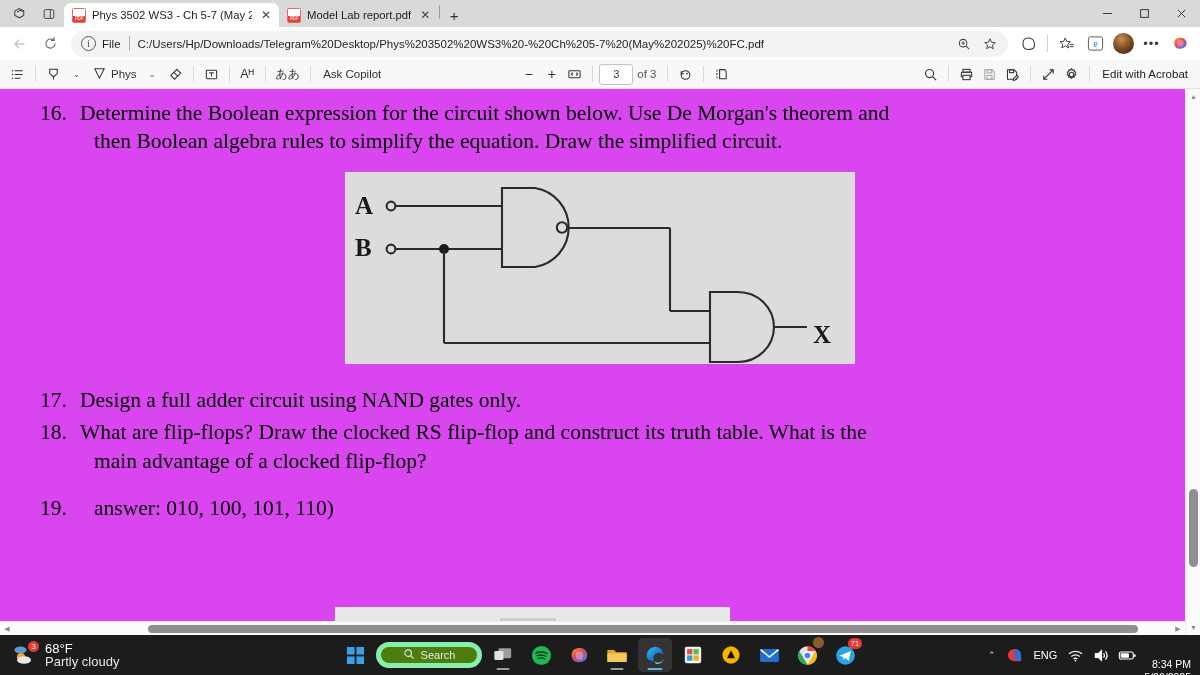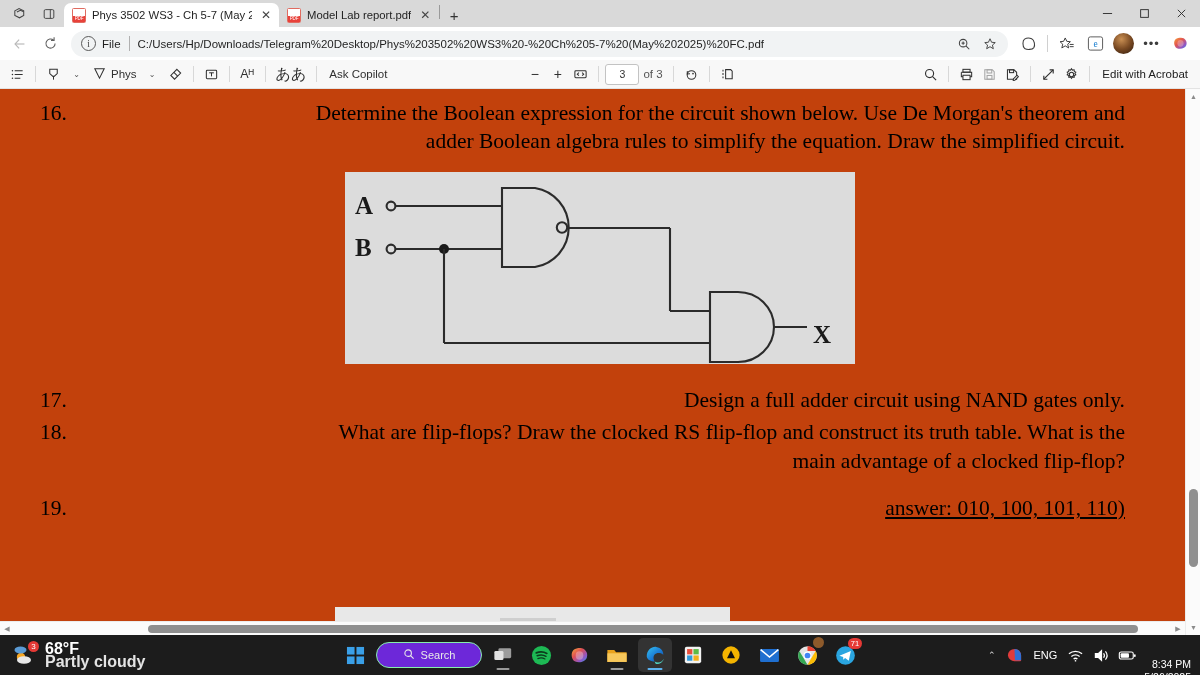--- a/index.html
+++ b/index.html
@@ -164,42 +164,42 @@
     display: flex; align-items: center; justify-content: center;
     font-size: 10.5px; color: #333;
   }
   .pdfbar-spacer { flex: 1; }
   .edit-acrobat { font-size: 11.5px; color: #202020; padding: 0 6px; }
   .caret { font-size: 8px; color: #555; }
 
   
   .docwrap {
     flex: 1;
-    background: #c2410c;
+    background: #d946ef;
     position: relative;
     overflow: hidden;
     display: flex;
   }
   .page {
     flex: 1;
     position: relative;
     padding: 10px 60px 0 40px;
     font-family: "Liberation Serif", serif;
     color: #000000;
     overflow: hidden;
   }
   .qitem {
     display: flex;
     font-size: 21.5px;
     line-height: 1.32;
     margin-bottom: 4px;
   }
   .qnum { width: 40px; flex: none; }
   .qtext { flex: 1; }
-  .q-indent { display: block; text-align: right; }
+  .q-indent { display: block; }
 
   
   .figure {
     background: #dcdcdc;
     width: 510px;
     height: 192px;
     margin: 16px 0 22px 305px;
     position: relative;
   }
 
@@ -272,47 +272,47 @@
   .weather-ico { position: relative; width: 26px; height: 26px; flex: none; }
   .w-badge {
     position: absolute; top: -1px; right: -1px;
     background: #e53935; color: #fff;
     font-size: 8px; line-height: 11px;
     min-width: 11px; height: 11px;
     border-radius: 6px;
     text-align: center;
     font-family: "Liberation Sans", sans-serif;
   }
-  .weather-text { font-size: 16px; line-height: 13px; font-weight: bold; }
+  .weather-text { font-size: 13px; line-height: 13px; }
   .weather-text .cond { color: #e4e4e4; }
   .tb-center {
     position: absolute; left: 50%; transform: translateX(-50%);
     display: flex; align-items: center; gap: 4px;
   }
   .tb-item {
     width: 34px; height: 34px;
     display: flex; align-items: center; justify-content: center;
     border-radius: 5px;
     position: relative;
   }
   .tb-item.active { background: #333333; }
   .tb-underline::after {
     content: "";
     position: absolute; bottom: 2px; left: 50%; transform: translateX(-50%);
     width: 13px; height: 2.5px; border-radius: 2px; background: #9a9a9a;
   }
   .tb-item.active.tb-underline::after { background: #5db2f0; width: 15px; }
   .searchbox {
     height: 26px; width: 106px;
-    background: #6d28d9;
+    background: #4d7c0f;
     border-radius: 14px;
     display: flex; align-items: center; justify-content: center;
     gap: 6px;
     color: #e8e8e8; font-size: 11px;
-    border: 1px solid #86efac;
+    border: 5px solid #86efac;
   }
   .tb-badge {
     position: absolute; top: 0px; right: 0px;
     background: #e53935; color: #fff;
     font-size: 7.5px; line-height: 11px;
     min-width: 14px; height: 11px; padding: 0 1px;
     border-radius: 6px; text-align: center;
   }
   .tray {
     position: absolute; right: 0; top: 0; height: 40px;
@@ -488,21 +488,21 @@
   <div class="pdf-btn">
     <svg width="15" height="15" viewBox="0 0 16 16" fill="none" stroke="#303030" stroke-width="1.1">
       <rect x="2.5" y="3.5" width="11" height="9" rx="1"></rect>
       <line x1="5.5" y1="6.2" x2="10.5" y2="6.2"></line>
         <line x1="8" y1="6.2" x2="8" y2="10"></line>
     </svg>
   </div>
   <div class="pdf-sep"></div>
   <div class="pdf-btn" style="font-size:12.5px;">Aᴴ</div>
   <div class="pdf-sep"></div>
-  <div class="pdf-btn" style="font-size:15px;">ああ</div>
+  <div class="pdf-btn" style="font-size:12px;">ああ</div>
   <div class="pdf-sep"></div>
   <div class="pdf-btn" style="padding:0 6px;">Ask Copilot</div>
 
   <div class="pdfbar-spacer" style="flex:0 0 130px;"></div>
 
   <div class="pdf-btn" style="font-size:14px;">−</div>
   <div class="pdf-btn" style="font-size:14px;">+</div>
   <div class="pdf-btn">
     <svg width="15" height="14" viewBox="0 0 16 14" fill="none" stroke="#303030" stroke-width="1.1">
       <rect x="2" y="3.5" width="12" height="7.5" rx="1"></rect>
@@ -579,21 +579,21 @@
 </div>
 
 <div class="docwrap">
   <div style="flex:1;display:flex;flex-direction:column;min-width:0;">
     <div class="page">
 
       <div class="qitem">
         <span class="qnum">16.</span>
         <span class="qtext">
           <span class="q-indent">Determine the Boolean expression for the circuit shown below. Use De Morgan's theorem and</span>
-          <span class="q-indent" style="padding-left:14px;">adder Boolean algebra rules to simplify the equation. Draw the simplified circuit.</span>
+          <span class="q-indent" style="padding-left:14px;">then Boolean algebra rules to simplify the equation. Draw the simplified circuit.</span>
         </span>
       </div>
 
       <div class="figure">
         <svg width="510" height="192" viewBox="0 0 510 192">
 
           <text x="10" y="42" font-family="Liberation Serif, serif" font-size="25" font-weight="bold" fill="#1a1a1a">A</text>
           <text x="10" y="84" font-family="Liberation Serif, serif" font-size="25" font-weight="bold" fill="#1a1a1a">B</text>
           <text x="468" y="171" font-family="Liberation Serif, serif" font-size="25" font-weight="bold" fill="#1a1a1a">X</text>
 
@@ -636,21 +636,21 @@
         <span class="qnum">18.</span>
         <span class="qtext">
           <span class="q-indent">What are flip-flops? Draw the clocked RS flip-flop and construct its truth table. What is the</span>
           <span class="q-indent" style="padding-left:14px;">main advantage of a clocked flip-flop?</span>
         </span>
       </div>
 
       <div class="qitem" style="margin-top:19px;">
         <span class="qnum">19.</span>
         <span class="qtext">
-          <span class="q-indent" style="padding-left:14px;text-decoration:underline;">answer: 010, 100, 101, 110)</span>
+          <span class="q-indent" style="padding-left:14px;">answer: 010, 100, 101, 110)</span>
         </span>
       </div>
 
       <div class="page-shadow"></div>
     </div>
 
     <div class="hscroll">
       <div class="hs-arrow left">◀</div>
       <div class="hs-thumb"></div>
       <div class="hs-arrow right">▶</div>

